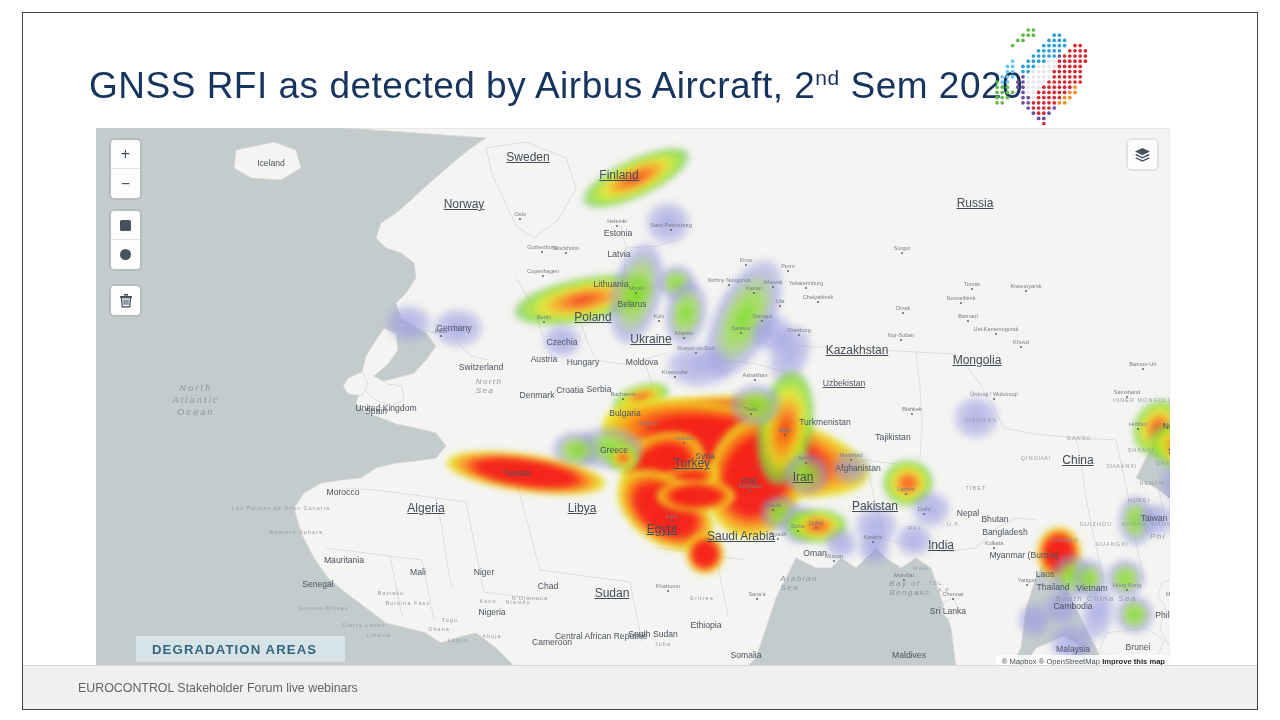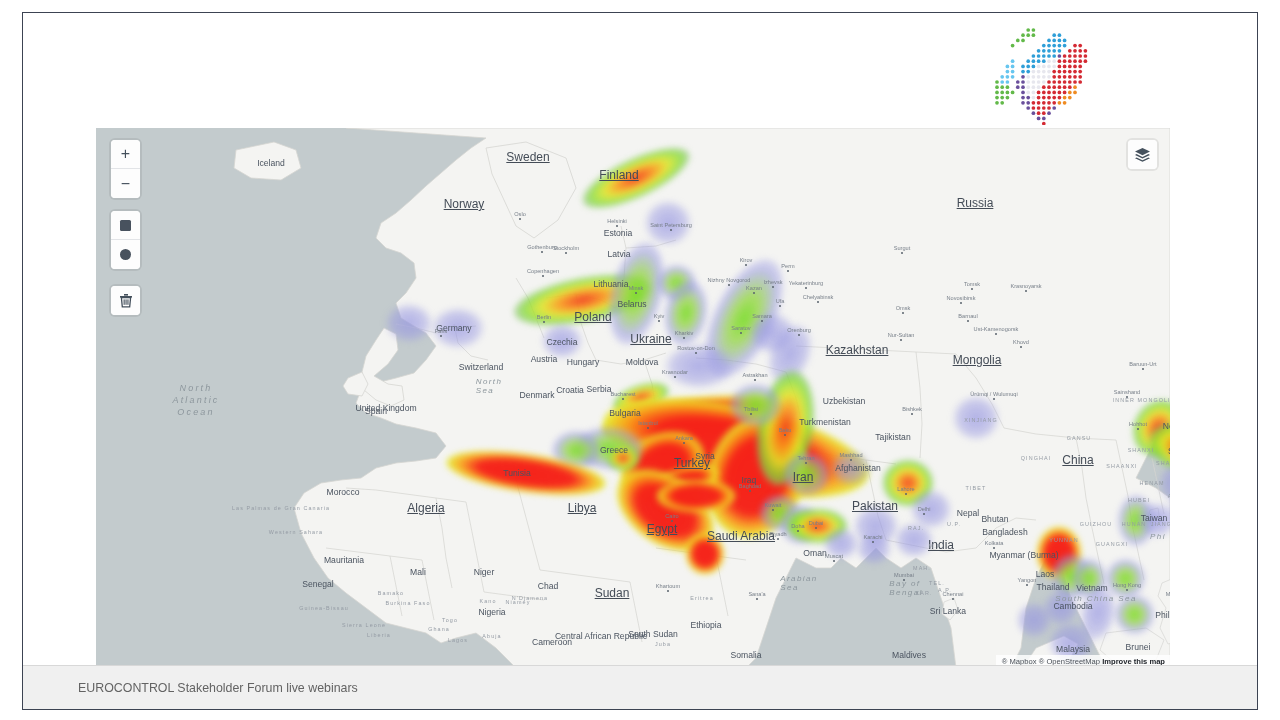--- a/index.html
+++ b/index.html
@@ -142,20 +142,23 @@
     margin-left: 55px;
     font-size: 12.4px;
     color: #636363;
   }
 </style>
 </head>
 <body>
 
 <div id="slide">
 
+  <div id="title">
+    <span>GNSS RFI as detected by Airbus Aircraft, 2</span><span class="sup">nd</span><span> Sem 2020</span>
+  </div>
 
   <svg id="dotmap" viewBox="0 0 100 98">
       <circle cx="35.2" cy="3" r="1.85" fill="#62b949"></circle>
       <circle cx="40.4" cy="3" r="1.85" fill="#62b949"></circle>
       <circle cx="30" cy="8.2" r="1.85" fill="#62b949"></circle>
       <circle cx="35.2" cy="8.2" r="1.85" fill="#62b949"></circle>
       <circle cx="40.4" cy="8.2" r="1.85" fill="#62b949"></circle>
       <circle cx="61.2" cy="8.2" r="1.85" fill="#2f9fd8"></circle>
       <circle cx="66.4" cy="8.2" r="1.85" fill="#2f9fd8"></circle>
       <circle cx="24.8" cy="13.4" r="1.85" fill="#62b949"></circle>
@@ -488,21 +491,21 @@
         <div class="lbl country" style="left: 452px; top: 458px;">Chad</div>
         <div class="lbl big" style="left: 516px; top: 465px;">Sudan</div>
         <div class="lbl country" style="left: 396px; top: 484px;">Nigeria</div>
         <div class="lbl country" style="left: 456px; top: 514px;">Cameroon</div>
         <div class="lbl country" style="left: 505px; top: 508px;">Central African Republic</div>
         <div class="lbl country" style="left: 557px; top: 506px;">South Sudan</div>
         <div class="lbl country" style="left: 610px; top: 497px;">Ethiopia</div>
         <div class="lbl country" style="left: 650px; top: 527px;">Somalia</div>
         <div class="lbl country" style="left: 222px; top: 456px;">Senegal</div>
         <div class="lbl big" style="left: 761px; top: 222px;">Kazakhstan</div>
-        <div class="lbl country" style="left: 748px; top: 273px;">Uzbekistan</div>
+        <div class="lbl country" style="left: 748px; top: 255px; text-decoration: underline;">Uzbekistan</div>
         <div class="lbl country" style="left: 729px; top: 294px;">Turkmenistan</div>
         <div class="lbl country" style="left: 797px; top: 309px;">Tajikistan</div>
         <div class="lbl country" style="left: 762px; top: 340px;">Afghanistan</div>
         <div class="lbl big" style="left: 779px; top: 378px;">Pakistan</div>
         <div class="lbl big" style="left: 845px; top: 417px;">India</div>
         <div class="lbl country" style="left: 872px; top: 385px;">Nepal</div>
         <div class="lbl country" style="left: 899px; top: 391px;">Bhutan</div>
         <div class="lbl country" style="left: 909px; top: 404px;">Bangladesh</div>
         <div class="lbl country" style="left: 852px; top: 483px;">Sri Lanka</div>
         <div class="lbl country" style="left: 813px; top: 527px;">Maldives</div>
@@ -740,20 +743,23 @@
     <div class="ctlgrp" id="layersGrp">
       <div class="ctlbtn">
         <svg width="17" height="16" viewBox="0 0 17 16">
           <path d="M8.5 1 L16 4.6 L8.5 8.2 L1 4.6 Z" fill="#46525e"></path>
           <path d="M8.5 9.9 L2.6 7.1 L1 7.9 L8.5 11.5 L16 7.9 L14.4 7.1 Z" fill="#46525e"></path>
           <path d="M8.5 13.2 L2.6 10.4 L1 11.2 L8.5 14.8 L16 11.2 L14.4 10.4 Z" fill="#46525e"></path>
         </svg>
       </div>
     </div>
 
+    <div id="degBanner">
+      <span>DEGRADATION AREAS</span>
+    </div>
 
     <div id="attrib">
       <span>® Mapbox</span>
       <span>® OpenStreetMap</span>
       <b>Improve this map</b>
     </div>
   </div>
 
   <div id="footer">
     <span>EUROCONTROL Stakeholder Forum live webinars</span>

